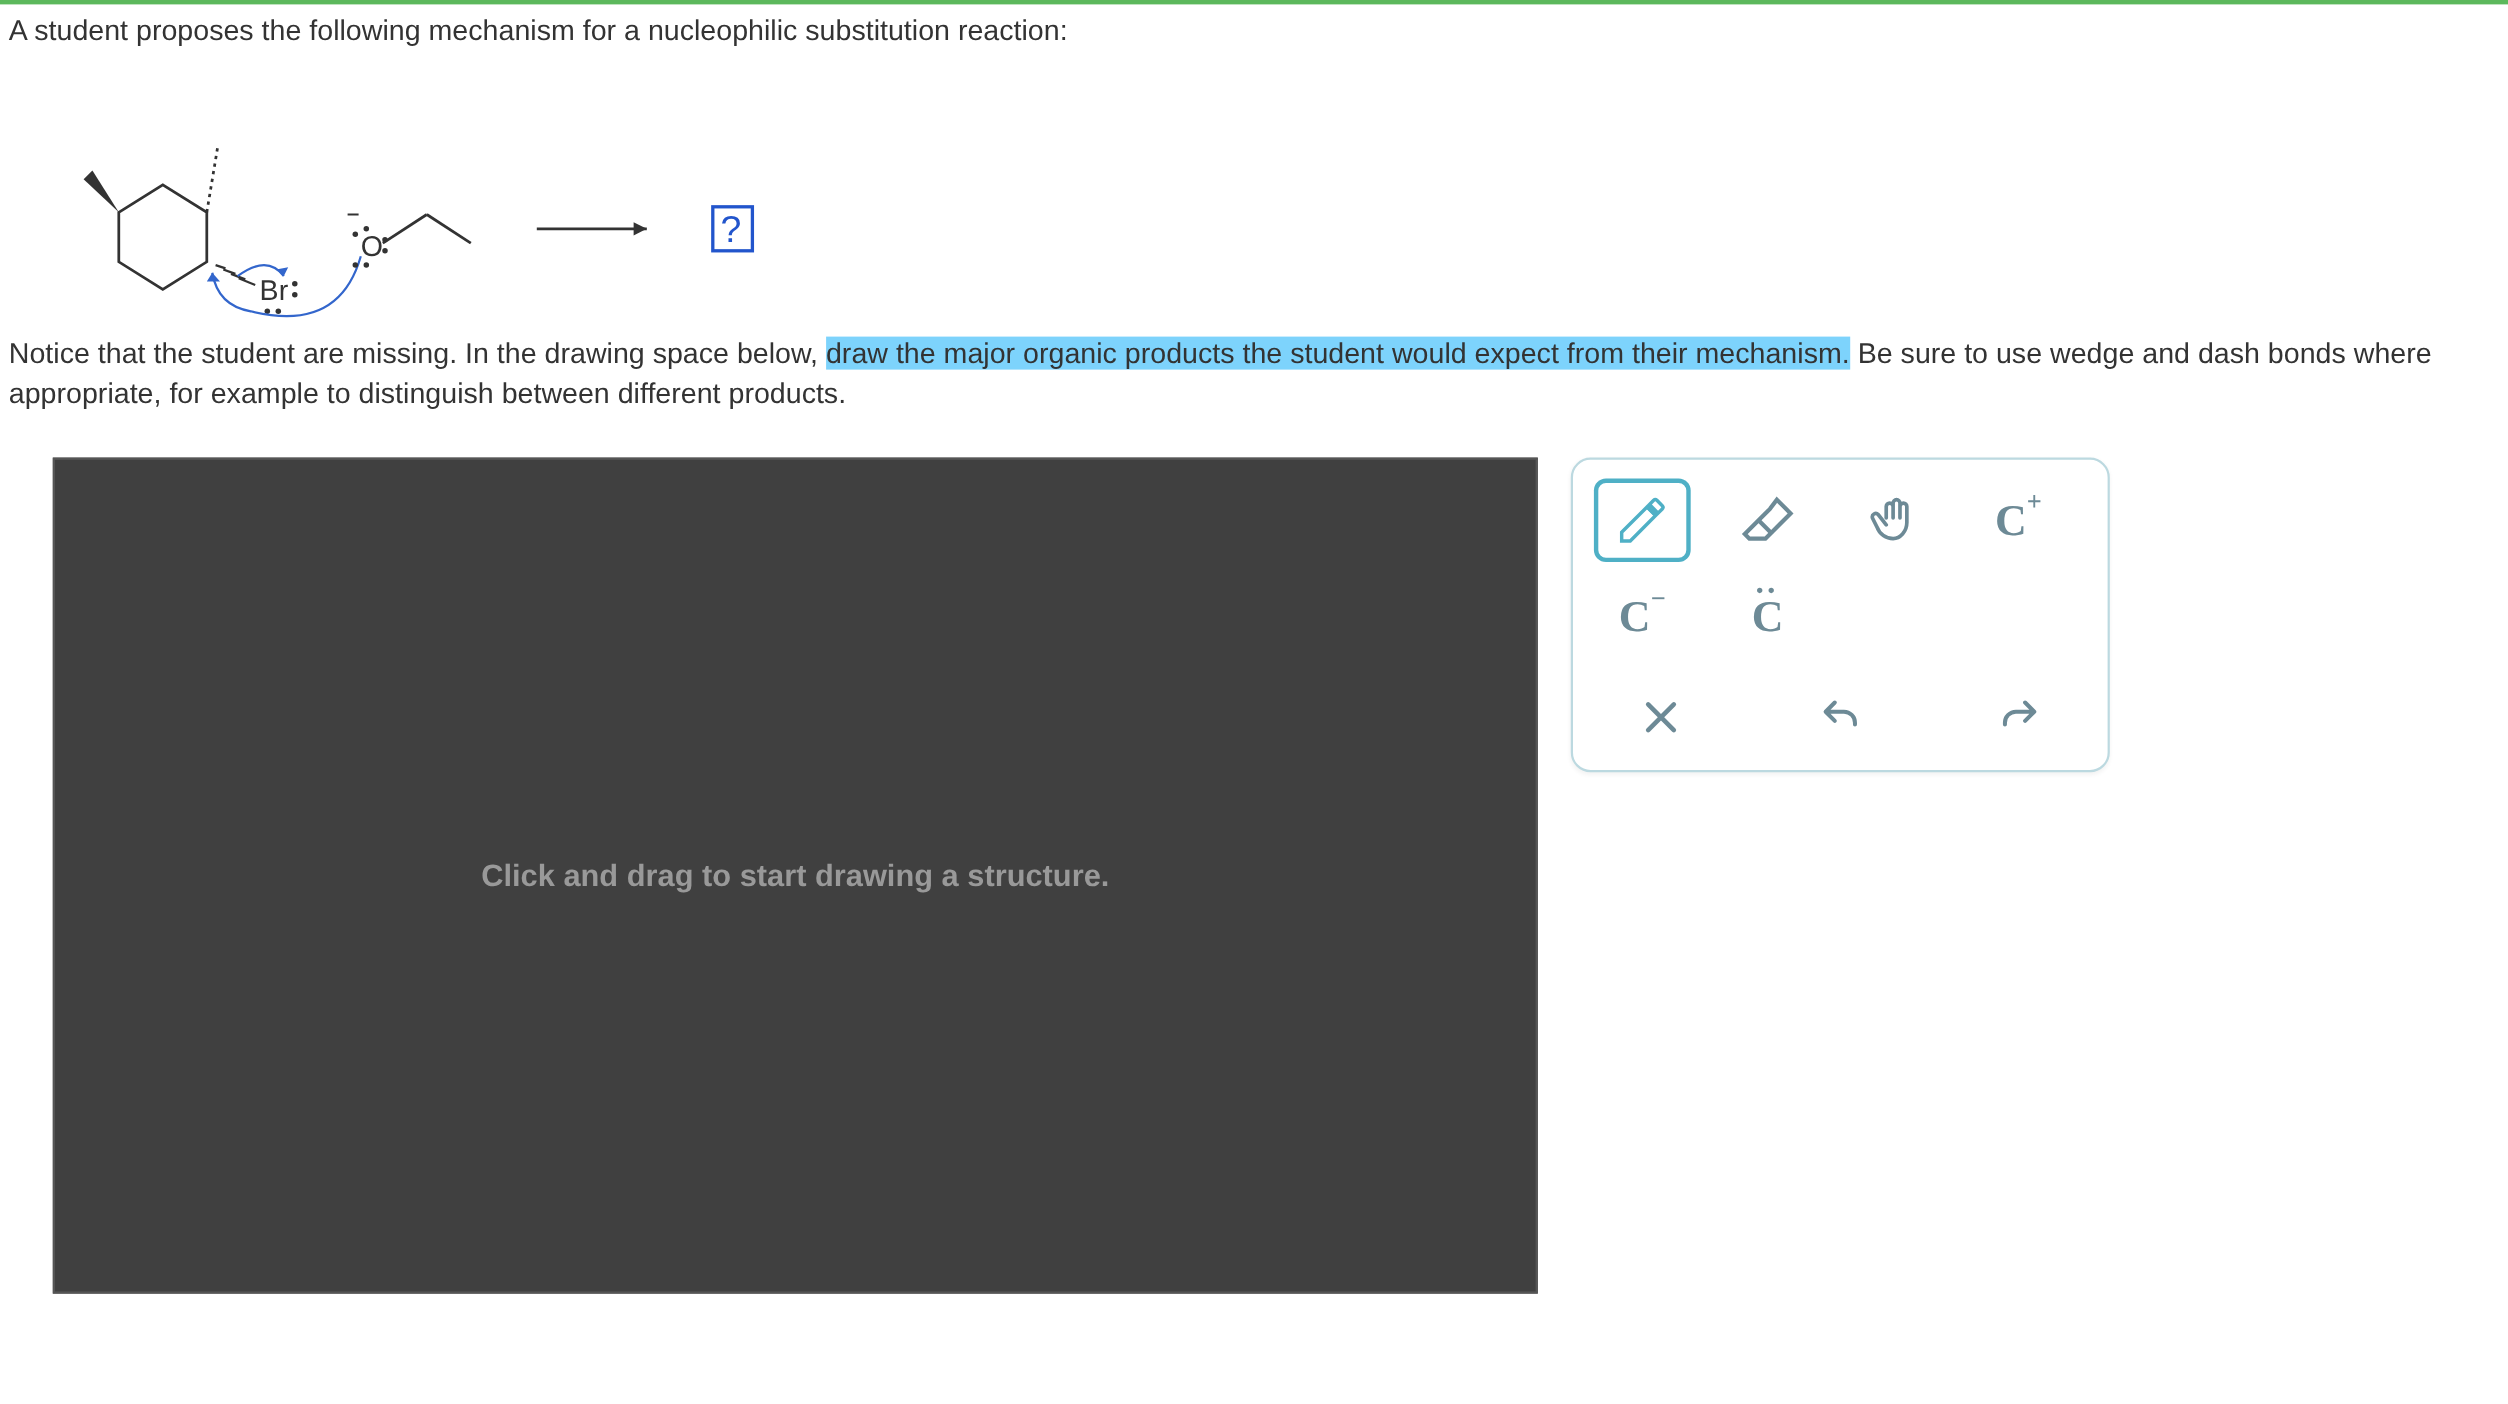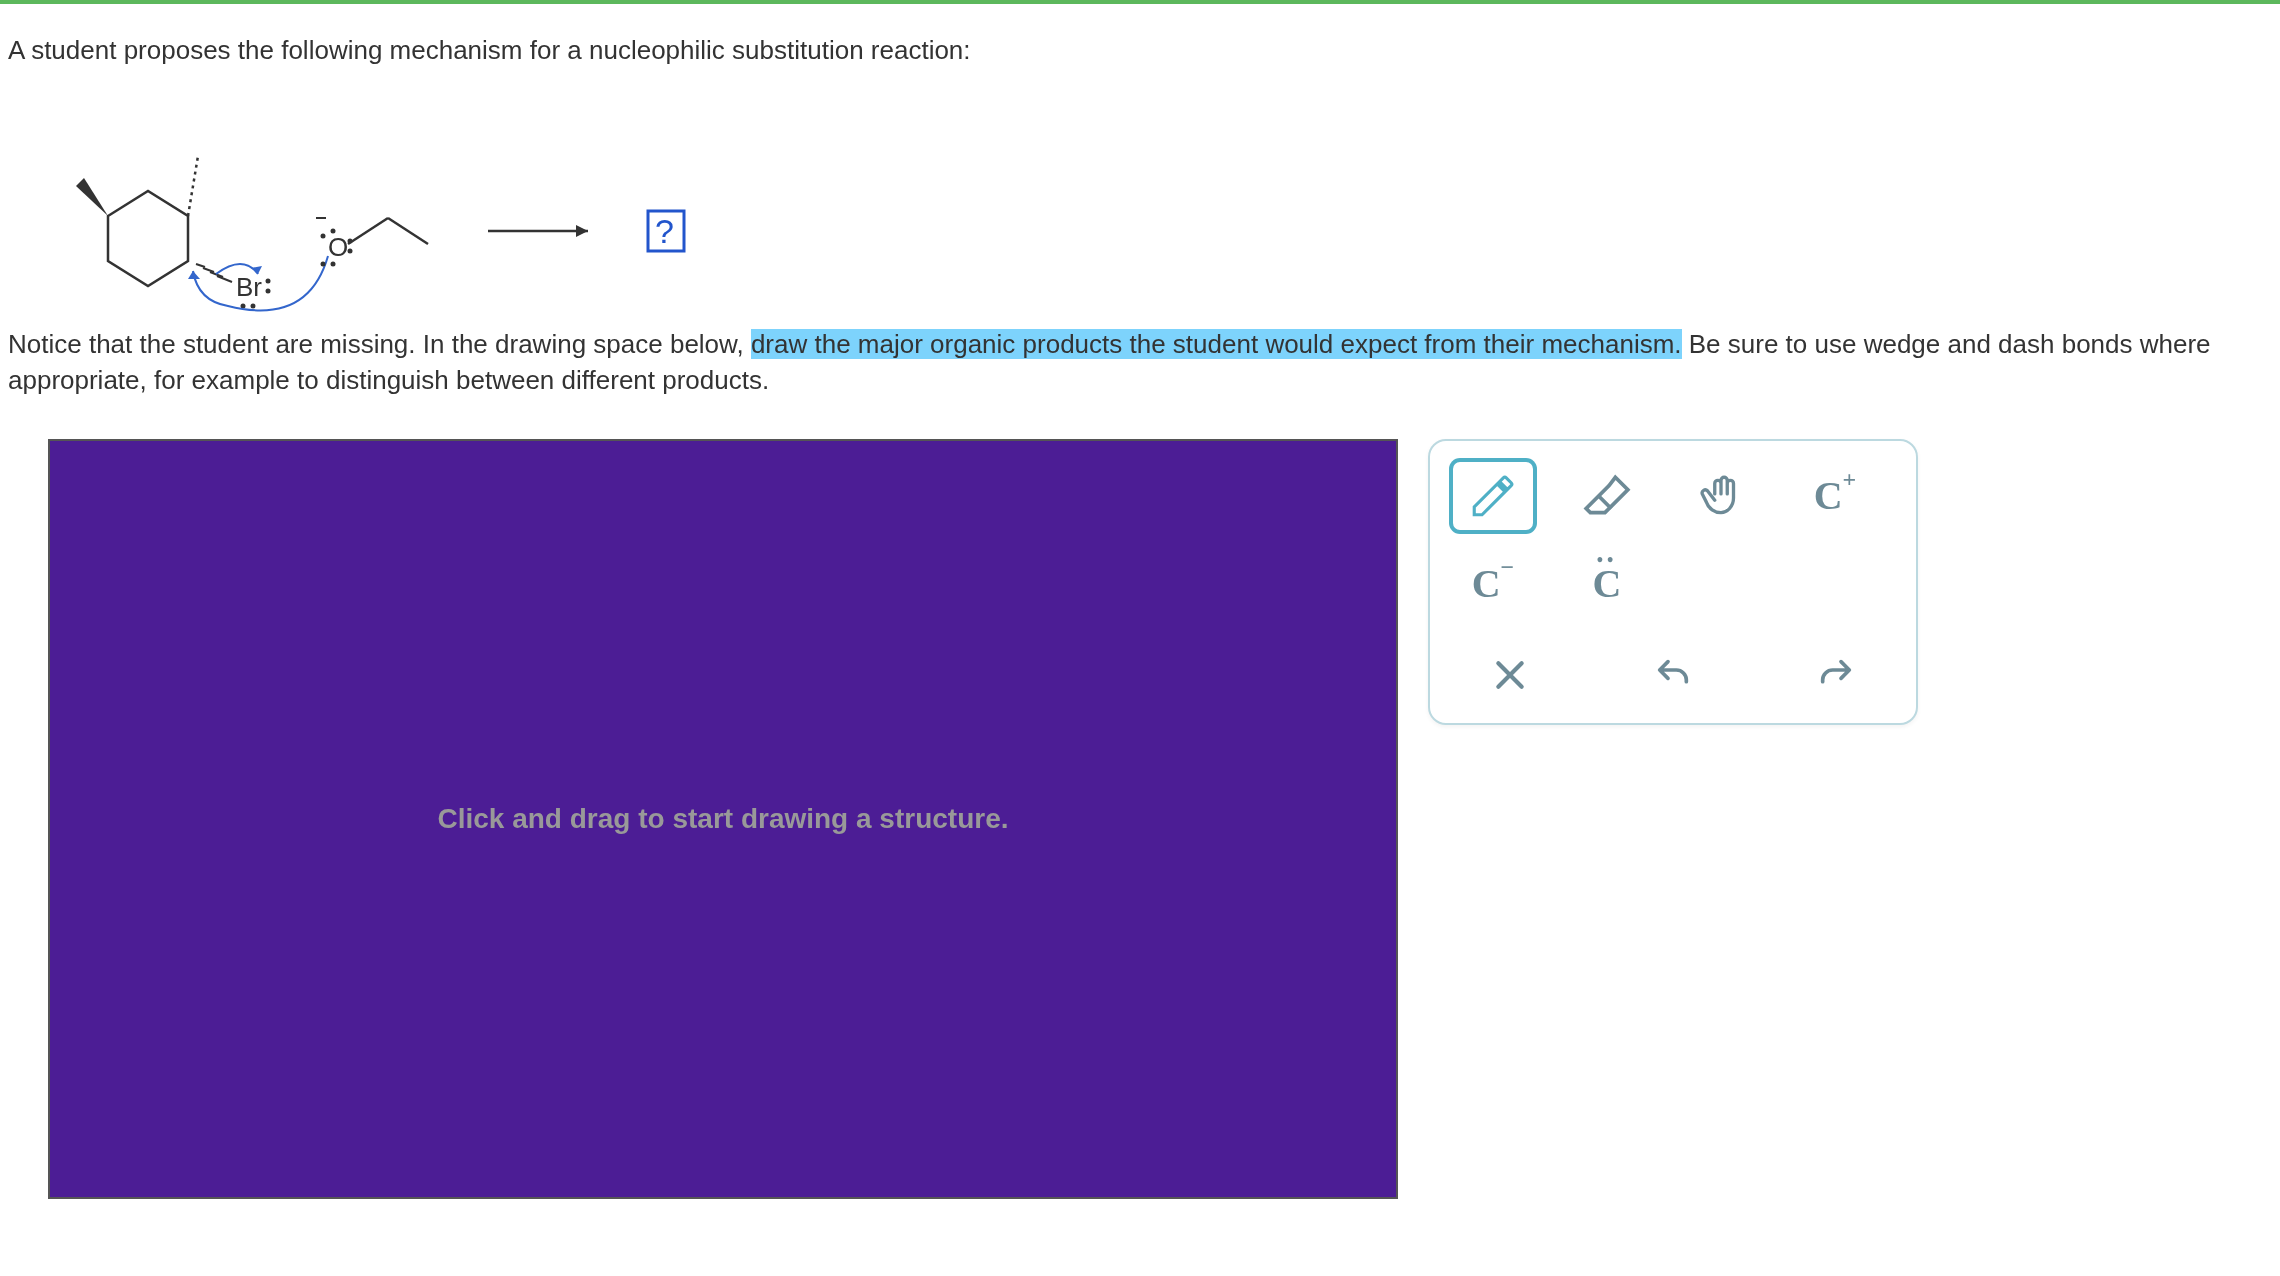--- a/index.html
+++ b/index.html
@@ -17,21 +17,20 @@
       height: 4px;
       background: #5cb85c;
     }
     .content {
       padding: 0 8px;
     }
     .question-intro {
       font-size: 26px;
       color: #333;
       padding: 8px 0 20px 0;
-      margin-top: 23px;
     }
     .mechanism-diagram {
       padding: 10px 0 30px 40px;
       height: 240px;
       position: relative;
     }
     .question-body {
       font-size: 26px;
       color: #333;
       line-height: 1.4;
@@ -42,21 +41,21 @@
     }
     .workspace {
       display: flex;
       gap: 30px;
       padding: 10px 30px 0 40px;
     }
     .drawing-canvas {
       width: 1350px;
       height: 760px;
       border: 2px solid #555;
-      background: #4c1d95;
+      background: #404040;
       display: flex;
       align-items: center;
       justify-content: center;
       position: relative;
     }
     .canvas-hint {
       font-size: 28px;
       font-weight: bold;
       color: #999;
       text-align: center;

